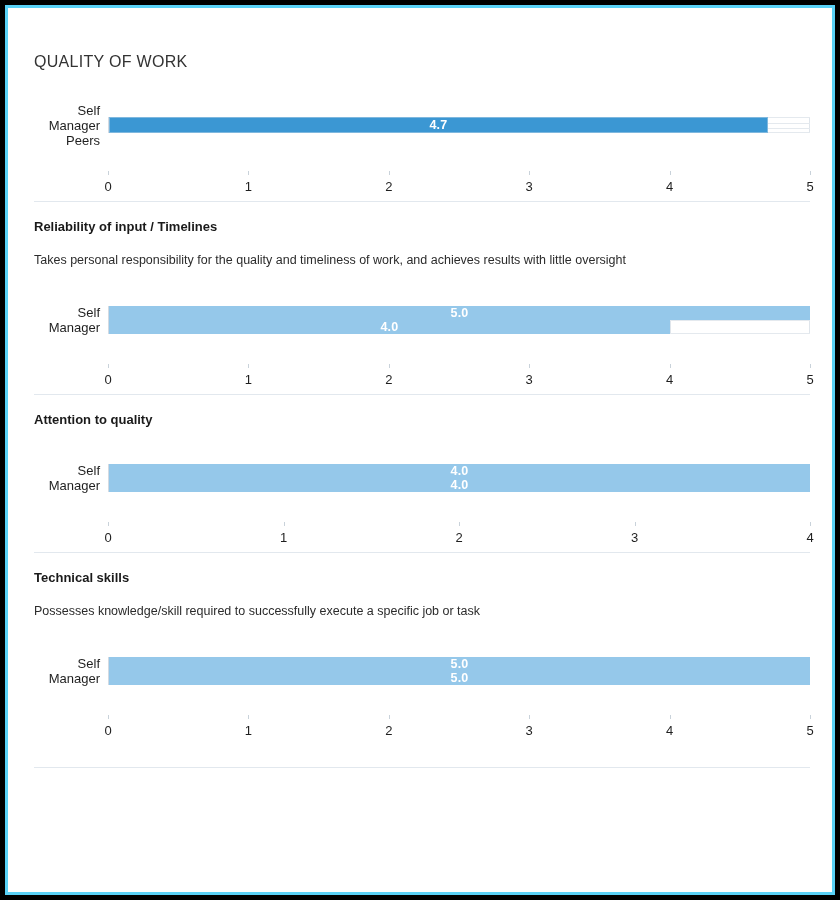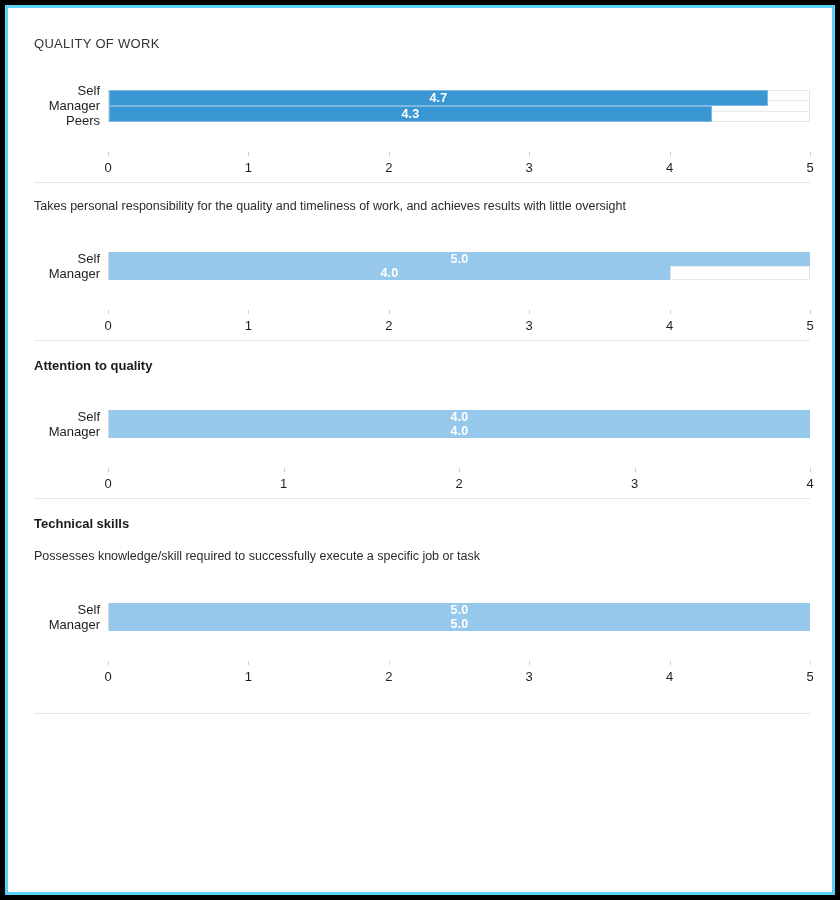--- a/index.html
+++ b/index.html
@@ -40,25 +40,25 @@
     position: relative;
   }
 
   
   .section {
     position: relative;
     padding: 0 22px 0 26px;
     box-sizing: border-box;
   }
   .section-title-caps {
-    font-size: 13px;
+    font-size: 16px;
     font-weight: 400;
     color: #333333;
     letter-spacing: 0.3px;
-    padding-top: 28px;
+    padding-top: 44px;
     padding-bottom: 4px;
     line-height: 1.2;
   }
   .section-title {
     font-size: 13px;
     font-weight: bold;
     color: #1a1a1a;
     padding-top: 17px;
     padding-bottom: 2px;
     line-height: 1.2;
@@ -212,25 +212,20 @@
                     <div class="vline" style="left: 100%; margin-left: -1px;"></div>
                     <div class="hline" style="top: 0%;"></div>
                     <div class="hline" style="top: 33.3333%;"></div>
                     <div class="hline" style="top: 66.6667%;"></div>
                     <div class="hline" style="top: 100%; margin-top: -1px;"></div>
                   </div>
                   <div class="rows">
                     <div class="row">
                       <div class="bar" style="width: 94%; background: rgb(59, 151, 211); border: 1px solid rgb(127, 184, 222);">
                         <span class="bar-value">4.7</span>
-                      </div>
-                    </div>
-                    <div class="row">
-                      <div class="bar" style="width: 86%; background: rgb(59, 151, 211); border: 1px solid rgb(127, 184, 222);">
-                        <span class="bar-value">4.3</span>
                       </div>
                     </div>
                     <div class="row"></div>
                   </div>
                 </div>
               </div>
               <div class="val-axis">
                 <div class="val-axis-spacer"></div>
                 <div class="val-axis-track">
                   <div class="tick-mark" style="left: 0%;"></div>
@@ -244,20 +239,21 @@
                   <div class="tick-mark" style="left: 80%;"></div>
                   <div class="tick" style="left: 80%;">4</div>
                   <div class="tick-mark" style="left: 100%;"></div>
                   <div class="tick" style="left: 100%;">5</div>
                 </div>
               </div>
             </div>
           </div>
           <div class="divider"></div>
           <div class="section">
+            <div class="section-title">Reliability of input / Timelines</div>
             <div class="section-desc">Takes personal responsibility for the quality and timeliness of work, and achieves results with little oversight</div>
             <div class="chart">
               <div class="chart-body" style="height: 96px;">
                 <div class="cat-axis">
                   <div class="cat-label">Self</div>
                   <div class="cat-label">Manager</div>
                 </div>
                 <div class="plot">
                   <div class="gridlines">
                     <div class="vline" style="left: 20%;"></div>

